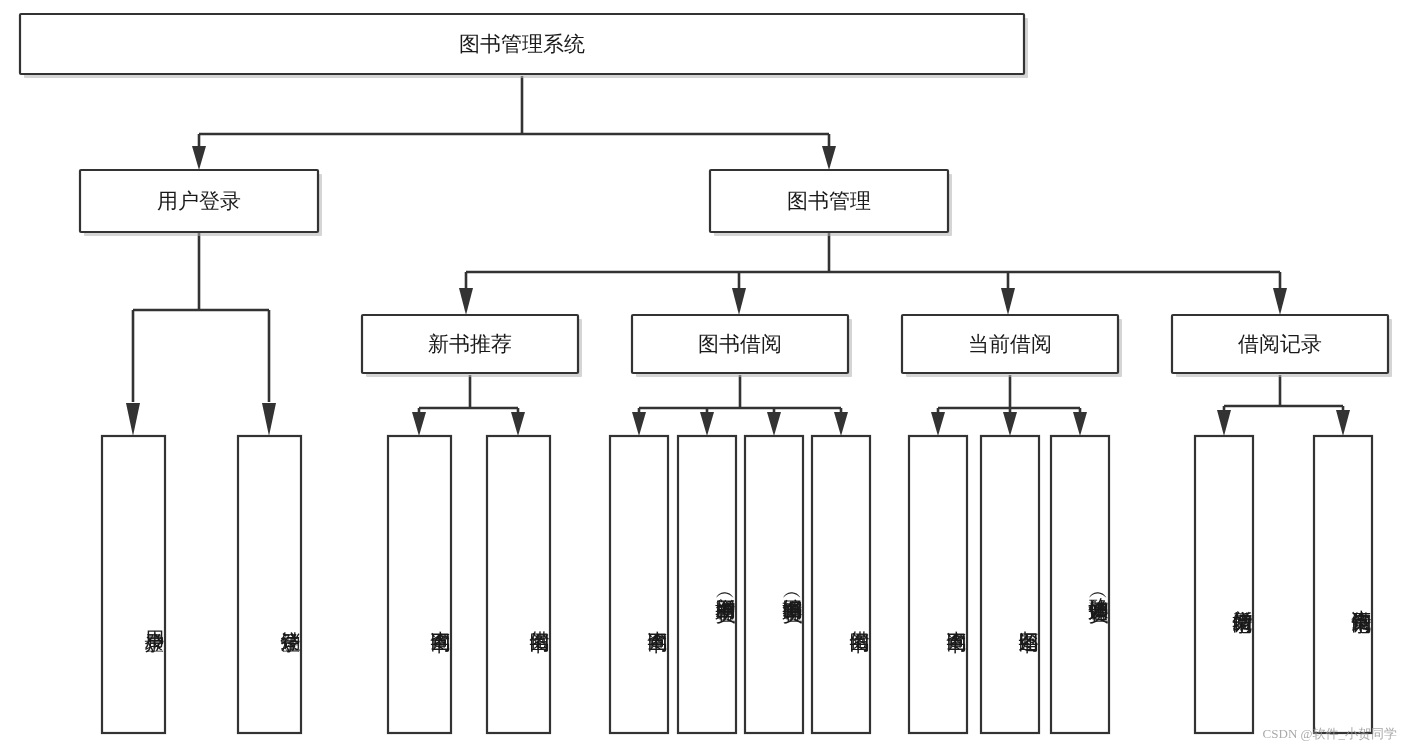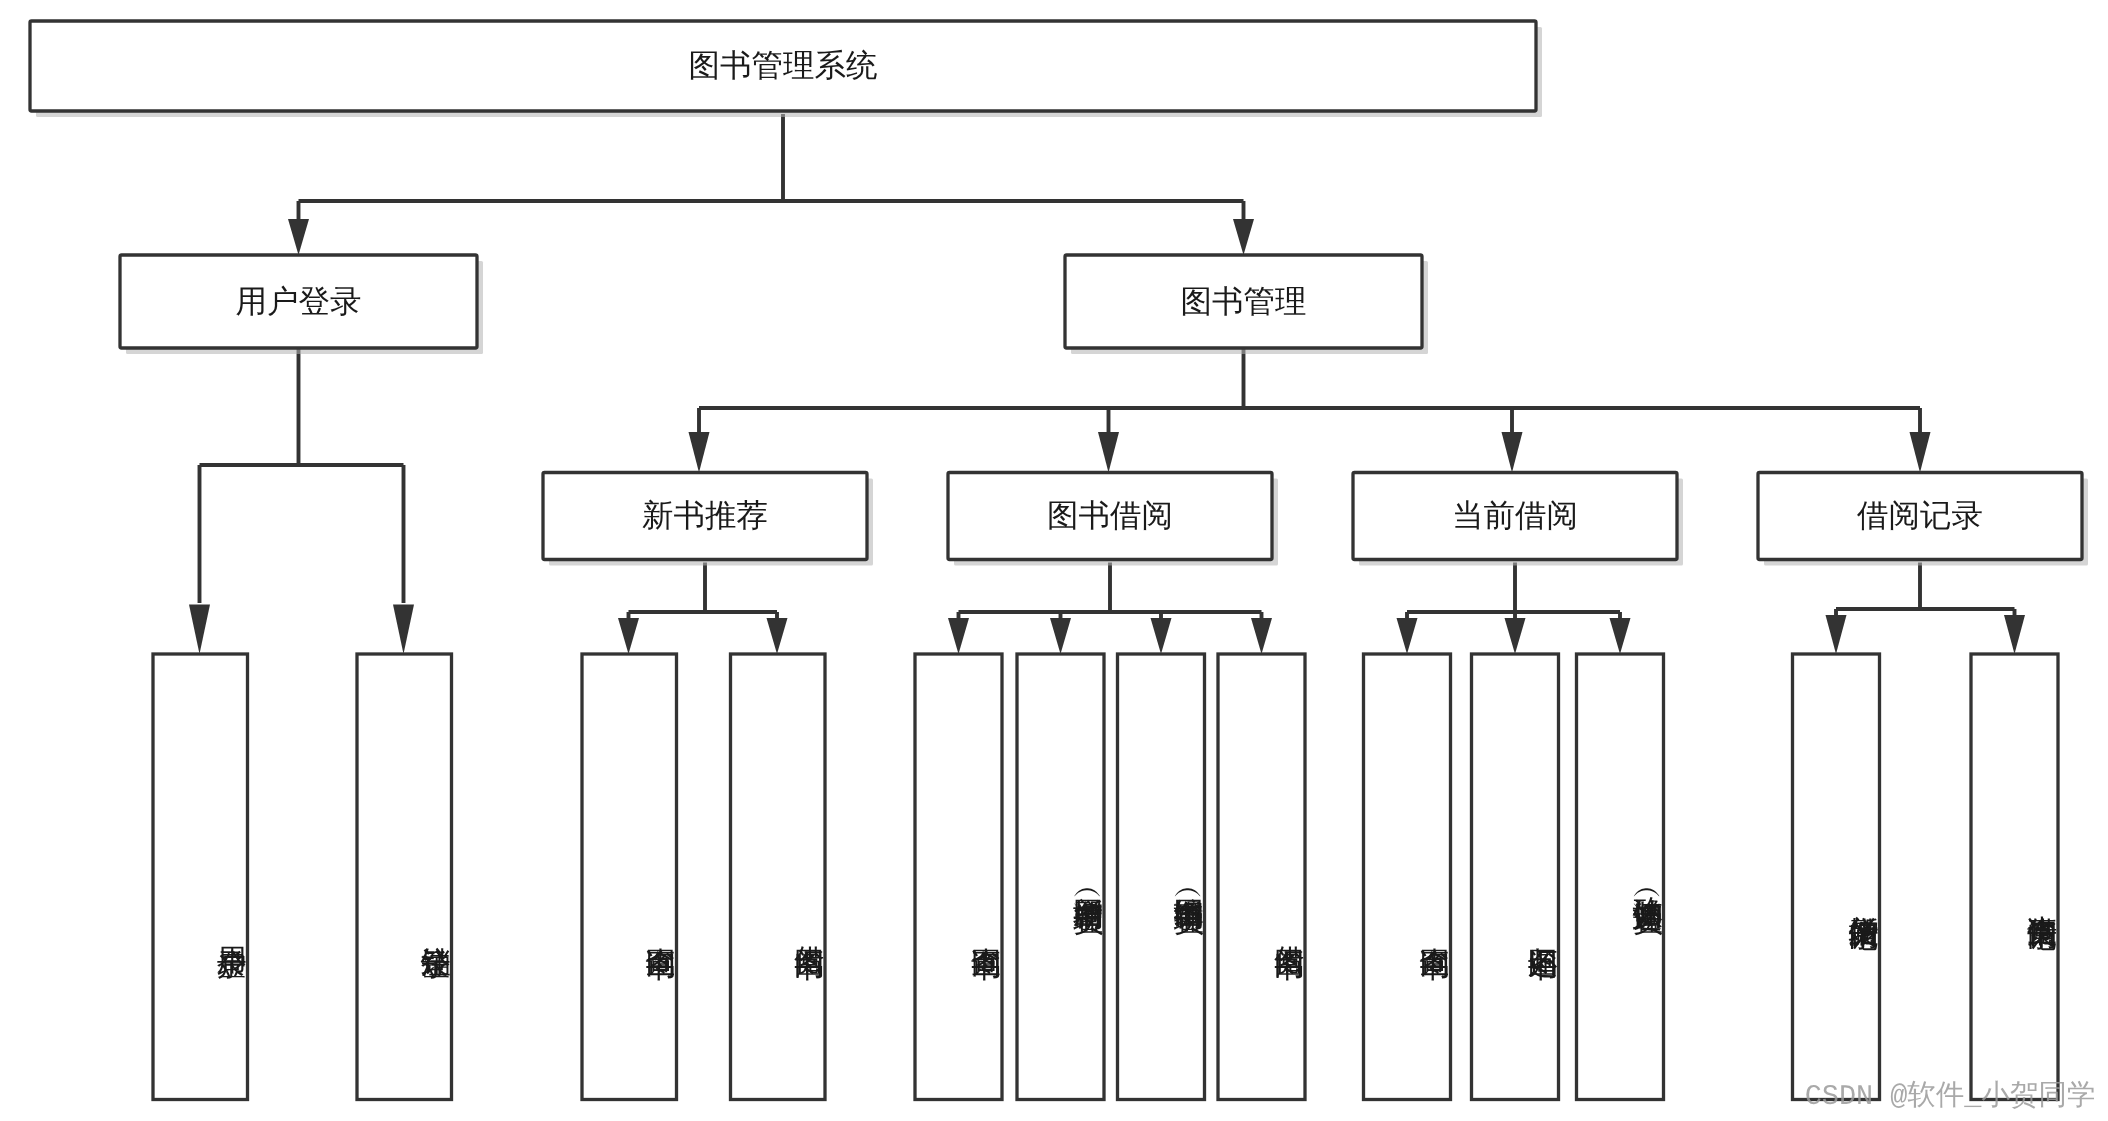--- a/index.html
+++ b/index.html
@@ -62,22 +62,22 @@
     display: flex;
     align-items: flex-start;
     justify-content: center;
     white-space: pre;
     pointer-events: none;
   }
   .watermark {
     position: absolute;
     right: 8px;
     bottom: 4px;
-    font-family: Liberation Mono, monospace;
-    font-size: 19px;
+    font-family: Liberation Serif, serif;
+    font-size: 13px;
     color: #9b9b9b;
     opacity: 0.85;
     white-space: nowrap;
   }
 </style>
 </head>
 <body>
 
 <div id="diagram-root">
 

